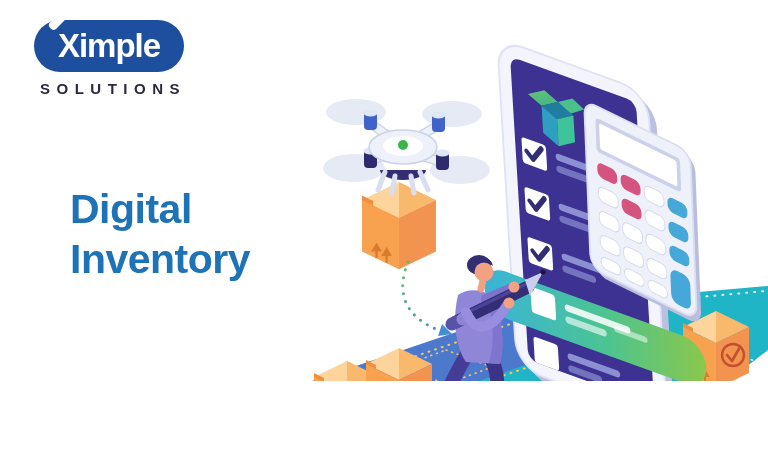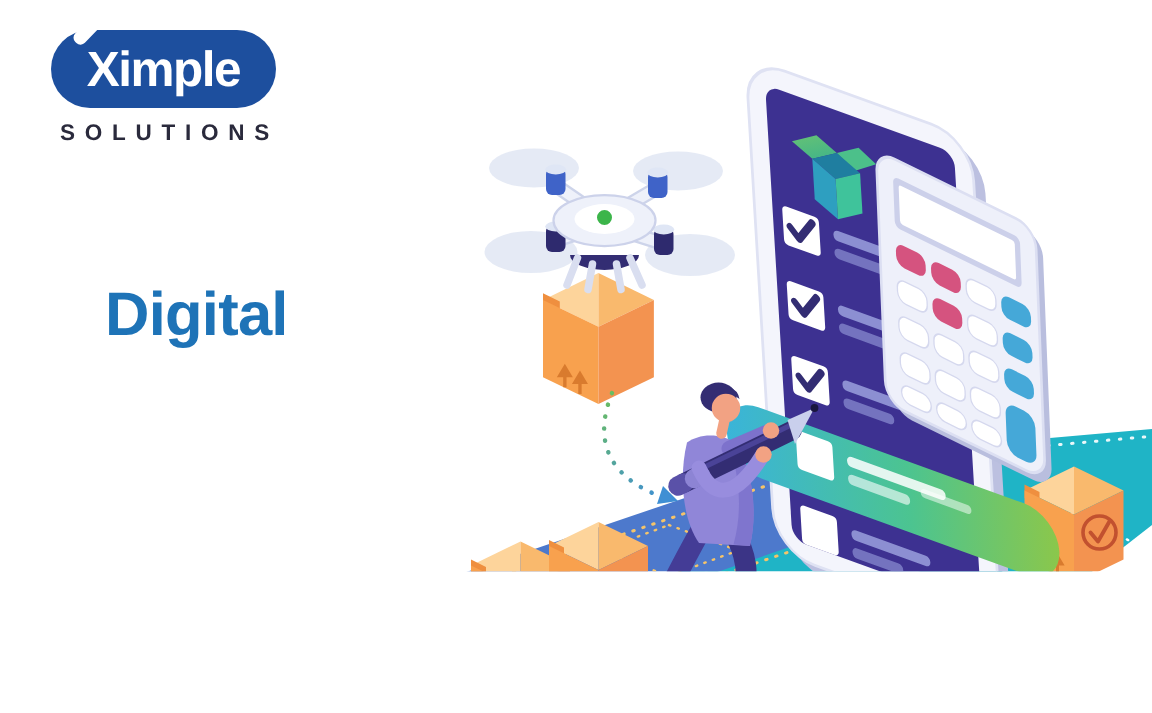--- a/index.html
+++ b/index.html
@@ -247,15 +247,16 @@
   <div class="logo">
     <div class="logo-pill">
       <span class="x-flick"></span>
       <span class="logo-brand">Ximple</span>
     </div>
     <div class="logo-tagline">SOLUTIONS</div>
   </div>
 
   <div class="hero-title">
     <div>Digital</div>
+    <div>Inventory</div>
   </div>
 
 </div>
 
 </body></html>

